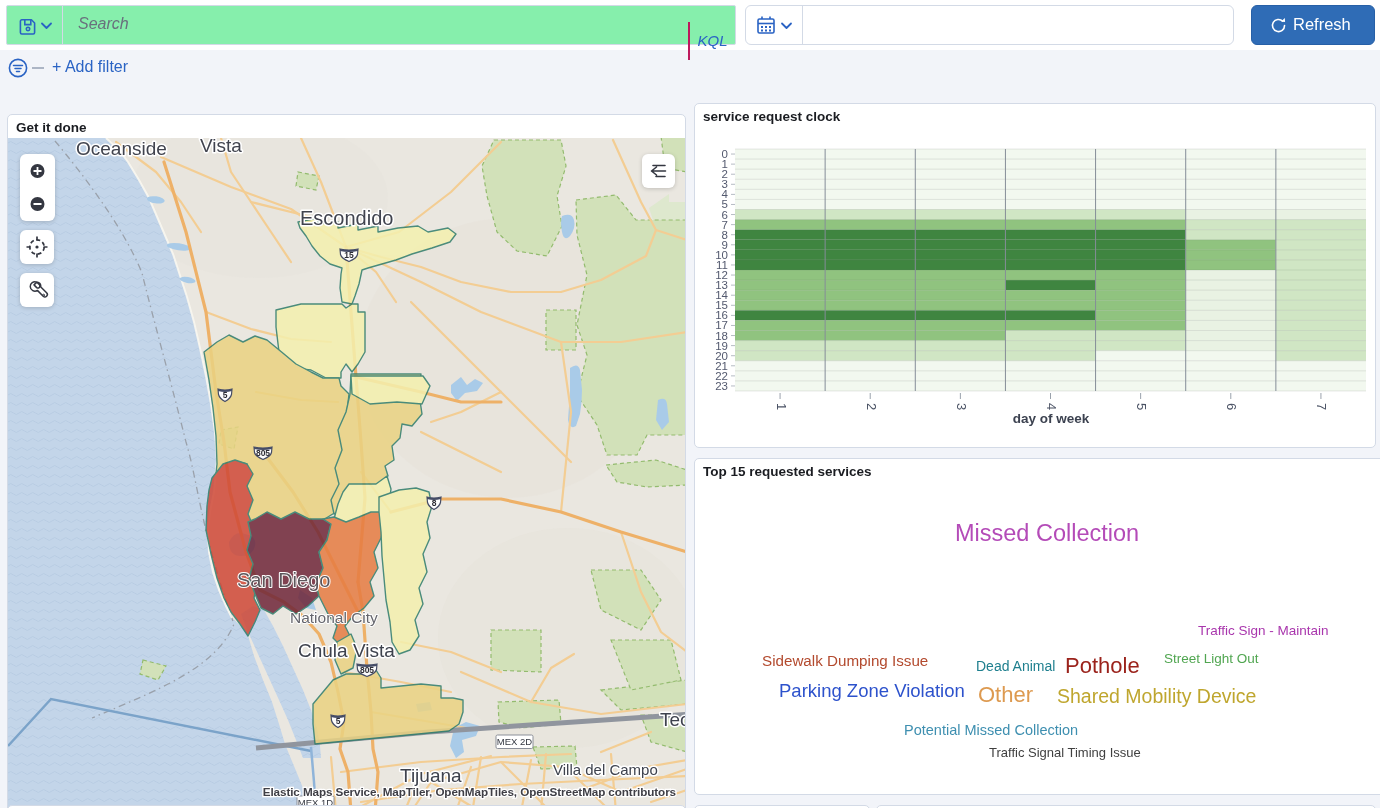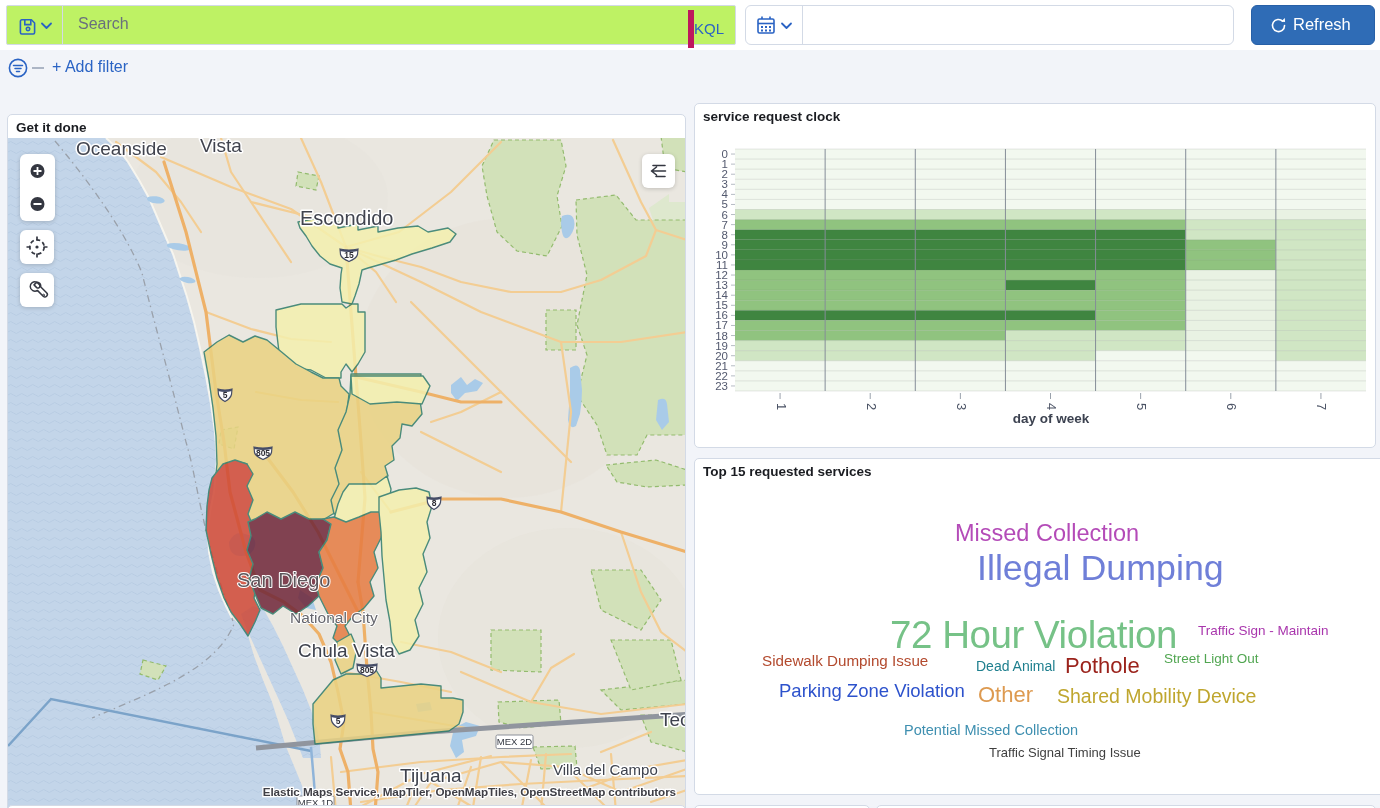--- a/index.html
+++ b/index.html
@@ -1,21 +1,21 @@
 <!DOCTYPE html>
 <html><head>
 <meta charset="utf-8">
 <style>
   * { margin:0; padding:0; box-sizing:border-box; }
   html,body { width:1380px; height:808px; overflow:hidden; background:#f2f4f9; font-family:"Liberation Sans", sans-serif; }
   .hdr { position:absolute; left:0; top:0; width:1380px; height:50px; background:#ffffff; }
-  .sbar { position:absolute; left:6px; top:5px; width:730px; height:40px; background:#bef264; border:1px solid #d3dae6; border-radius:2px; }
+  .sbar { position:absolute; left:6px; top:5px; width:730px; height:40px; background:#86efac; border:1px solid #d3dae6; border-radius:2px;font-style:italic; }
   .sq { position:absolute; left:0; top:0; width:56px; height:38px; border-right:1px solid #d3dae6; }
   .ph { position:absolute; left:71px; top:9px; font-size:16px; color:#69707d; }
-  .kql { position:absolute; right:0; top:4px; width:47px; height:38px; border-left:6px solid #be185d; color:#2a63c4; font-size:15px; text-align:left; line-height:38px; }
+  .kql { position:absolute; right:0; top:16px; width:47px; height:38px; border-left:2px solid #be185d; color:#2a63c4; font-size:15px; text-align:center; line-height:38px; }
   .dpick { position:absolute; left:745px; top:5px; width:489px; height:40px; background:#fff; border:1px solid #d3dae6; border-radius:6px; }
   .dcal { position:absolute; left:0; top:0; width:57px; height:38px; border-right:1px solid #d3dae6; }
   .dtxt { position:absolute; left:57px; top:0; width:430px; height:38px; text-align:center; line-height:38px; font-size:15px; color:#343741; }
   .refresh { position:absolute; left:1251px; top:5px; width:124px; height:40px; background:#2f6cb6; border-radius:6px; color:#fff; font-size:16.5px; font-weight:500; border:1px solid #2760a7; }
   .refresh span { position:absolute; left:41px; top:9px; }
   .frow { position:absolute; left:0; top:50px; width:1380px; height:40px; }
   .addf { position:absolute; left:52px; top:8px; font-size:16px; color:#2a63c4; }
   .panel { position:absolute; background:#fff; border:1px solid #d3dae6; border-radius:5px; }
   #pmap { left:7px; top:103px; width:679px; height:700px; overflow:hidden;margin-top:11px; }
   #pclock { left:694px; top:103px; width:682px; height:345px; }
@@ -418,22 +418,20 @@
 <text x="535.8" y="299" font-size="13" fill="#4a5264" transform="rotate(90 535.8 299)" text-anchor="start" dominant-baseline="middle">6</text>
 <line x1="625.93" y1="289" x2="625.93" y2="295" stroke="#9aa2ac" stroke-width="1"></line>
 <text x="625.9" y="299" font-size="13" fill="#4a5264" transform="rotate(90 625.9 299)" text-anchor="start" dominant-baseline="middle">7</text>
 <text x="356" y="319" font-size="13.5" font-weight="bold" fill="#3c4250" text-anchor="middle">day of week</text>
 </svg>
 </div>
 
 <div class="panel" id="pcloud">
   <div class="ptitle">Top 15 requested services</div>
   <div style="position:absolute;left:260px;top:63.4px;font-size:23.5px;line-height:1;color:#b44bb8;white-space:nowrap;">Missed Collection</div>
-<div style="position:absolute;left:282px;top:91.5px;font-size:35.8px;line-height:1;color:#6f7fd8;white-space:nowrap;">Illegal Dumping</div>
-<div style="position:absolute;left:195px;top:156.9px;font-size:38.5px;line-height:1;color:#76c287;letter-spacing:-0.45px;white-space:nowrap;">72 Hour Violation</div>
 <div style="position:absolute;left:503px;top:165.4px;font-size:13.5px;line-height:1;color:#a936ad;white-space:nowrap;">Traffic Sign - Maintain</div>
 <div style="position:absolute;left:67px;top:194.1px;font-size:15.2px;line-height:1;color:#b34a2e;white-space:nowrap;">Sidewalk Dumping Issue</div>
 <div style="position:absolute;left:281px;top:199.7px;font-size:14px;line-height:1;color:#1e7f8e;white-space:nowrap;">Dead Animal</div>
 <div style="position:absolute;left:370px;top:195.6px;font-size:22px;line-height:1;color:#9b231c;white-space:nowrap;">Pothole</div>
 <div style="position:absolute;left:469px;top:193px;font-size:13.5px;line-height:1;color:#51a651;white-space:nowrap;">Street Light Out</div>
 <div style="position:absolute;left:84px;top:223.3px;font-size:18.5px;line-height:1;color:#2d52cc;white-space:nowrap;">Parking Zone Violation</div>
 <div style="position:absolute;left:283px;top:224.9px;font-size:22px;line-height:1;color:#dd9a50;white-space:nowrap;">Other</div>
 <div style="position:absolute;left:362px;top:227.9px;font-size:19.5px;line-height:1;color:#bfa62e;white-space:nowrap;">Shared Mobility Device</div>
 <div style="position:absolute;left:209px;top:263.7px;font-size:14.5px;line-height:1;color:#3e8fb0;white-space:nowrap;">Potential Missed Collection</div>
 <div style="position:absolute;left:294px;top:287.0px;font-size:13px;line-height:1;color:#404040;white-space:nowrap;">Traffic Signal Timing Issue</div>

